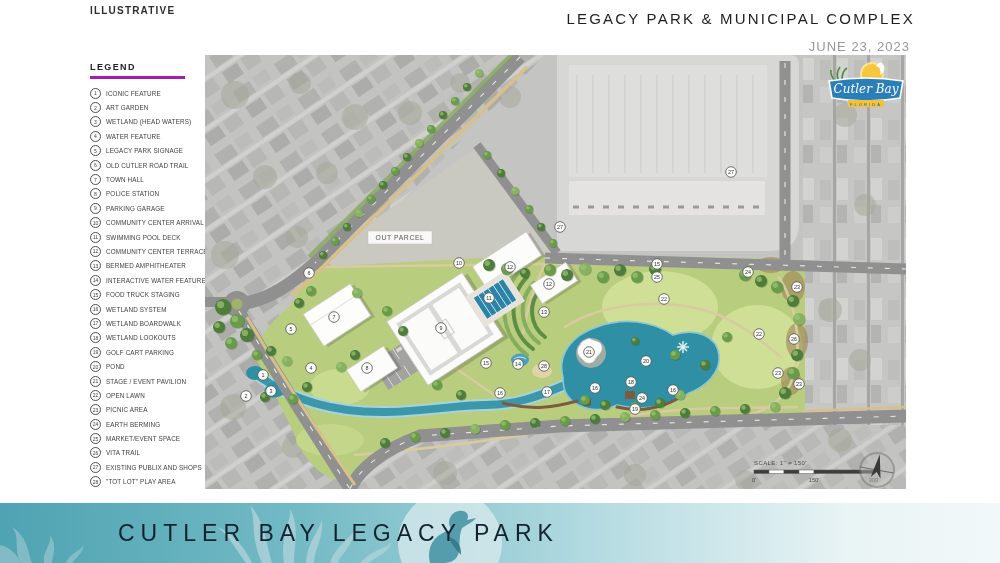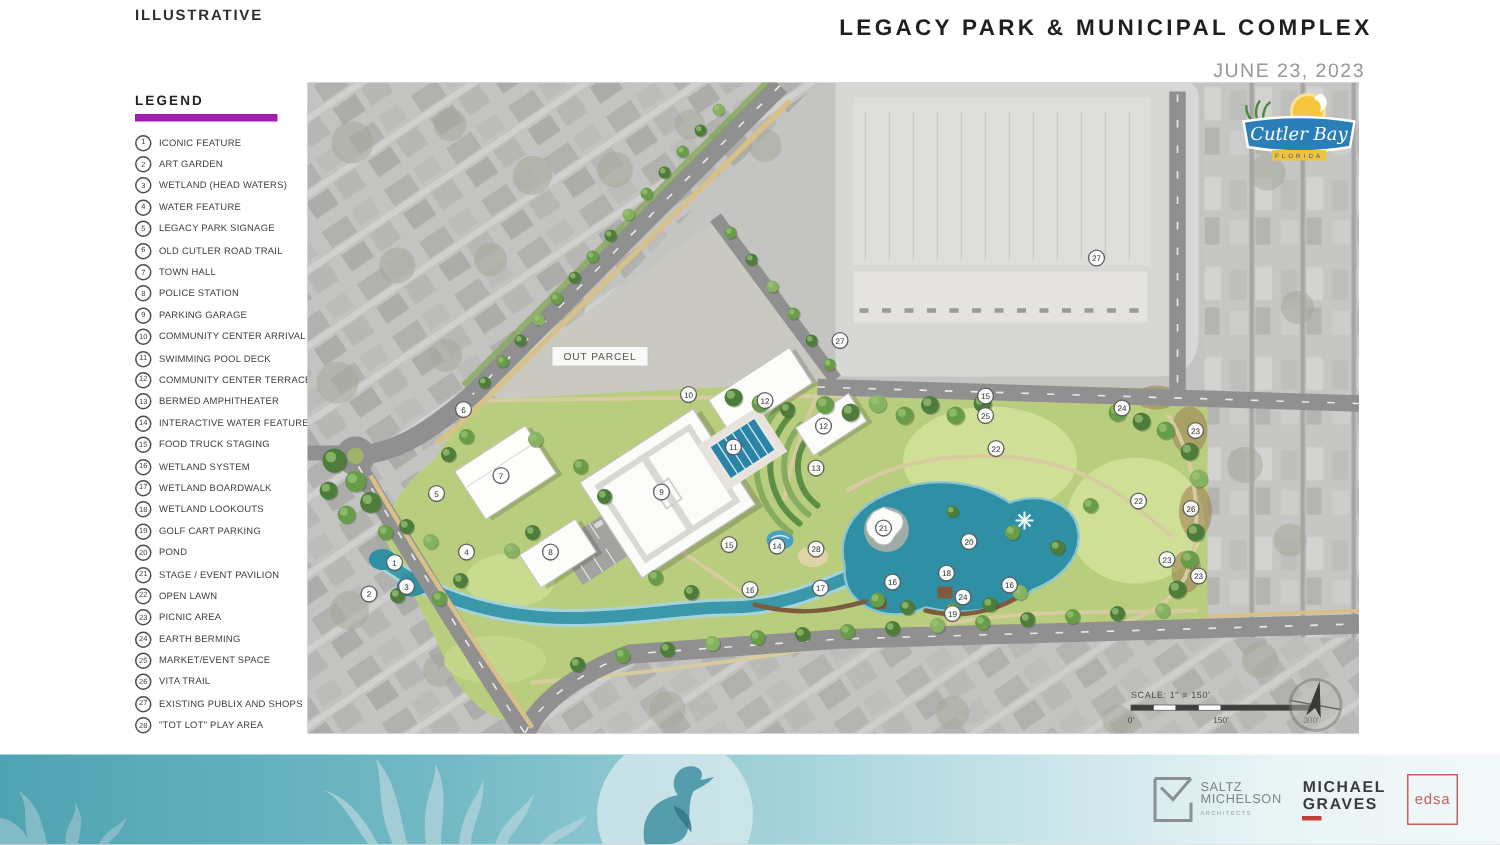--- a/index.html
+++ b/index.html
@@ -6,25 +6,25 @@
   body{
     width:1000px;height:563px;position:relative;background:#ffffff;
     font-family:"Liberation Sans",sans-serif;overflow:hidden;
     -webkit-font-smoothing:antialiased;
   }
   
   .hdr-left{position:absolute;left:90px;top:4px;}
   .hdr-title{font-size:29px;font-weight:600;color:#262626;letter-spacing:.5px;line-height:32px;}
   .hdr-sub{font-size:10px;font-weight:600;color:#2e2e2e;letter-spacing:1.2px;margin-top:1px;}
   .hdr-right{position:absolute;right:85px;top:10px;text-align:right;}
-  .proj-title{font-size:15px;font-weight:700;color:#1f1f1f;letter-spacing:2.2px;}
+  .proj-title{font-size:15px;font-weight:400;color:#1f1f1f;letter-spacing:2.2px;}
   .proj-date{position:absolute;right:90px;top:39px;font-size:13px;color:#979797;letter-spacing:1px;}
   
   .legend{position:absolute;left:90px;top:62px;width:118px;}
-  .legend-title{font-size:9px;font-weight:700;color:#232323;letter-spacing:1.4px;padding-bottom:4px;border-bottom:5px solid #a21caf;width:95px;}
+  .legend-title{font-size:9px;font-weight:700;color:#232323;letter-spacing:1.4px;padding-bottom:4px;border-bottom:3px solid #a21caf;width:95px;}
   .legend-list{margin-top:7px;}
   .legend-row{display:flex;align-items:center;height:14.4px;}
   .lg-circ{width:9px;height:9px;border:0.9px solid #4c4c4c;border-radius:50%;display:flex;align-items:center;justify-content:center;font-size:5px;color:#3c3c3c;flex:0 0 auto;background:#fff;}
   .lg-label{font-size:6.3px;color:#3d3d3d;letter-spacing:.15px;margin-left:5px;white-space:nowrap;}
   
   .map-wrap{position:absolute;left:205px;top:55px;width:701px;height:434px;background:#c4c4c2;}
   .map-wrap svg{display:block;}
   
   .cb-logo{position:absolute;left:826px;top:60px;width:80px;height:50px;}
   
@@ -853,31 +853,14 @@
       <path d="M20,60 C14,44 20,34 12,24 C28,34 28,50 32,60 Z"></path>
       <path d="M44,60 C42,48 52,42 50,32 C58,44 52,54 52,60 Z"></path>
       <path d="M66,60 C70,50 80,48 84,42 C82,52 74,56 72,60 Z"></path>
       <path d="M0,42 C10,44 18,52 20,60 L0,60 Z"></path>
     </g>
     <g>
       <path d="M430,60 C426,42 436,30 452,27 C446,20 450,9 459,8 C466,7 470,12 467,17 L476,15 C472,20 466,22 462,25 C458,34 461,44 458,52 C455,59 448,60 442,60 Z" fill="#4b96a7" opacity="0.92"></path>
       <path d="M449,34 C456,36 462,42 461,52 C456,46 450,40 449,34 Z" fill="#2e7486" opacity="0.8"></path>
     </g>
   </svg>
-  <div class="banner-logos">
-    <div class="sm-logo">
-      <svg width="28" height="32" viewBox="0 0 28 32">
-        <path d="M2,2 H26 M2,2 V30 H26 V18 M26,2 L14,16 L6,8" fill="none" stroke="#8a8f94" stroke-width="2"></path>
-      </svg>
-      <div class="sm-text">
-        <span class="sm-l1">SALTZ</span>
-        <span class="sm-l2">MICHELSON</span>
-        <span class="sm-l3">ARCHITECTS</span>
-      </div>
-    </div>
-    <div class="mg-logo">
-      <span class="mg-l1">MICHAEL</span>
-      <span class="mg-l2">GRAVES</span>
-      <span class="mg-bar"></span>
-    </div>
-    <div class="edsa-box">edsa</div>
-  </div>
+  <div class="banner-title">CUTLER BAY LEGACY PARK</div>
 </div>
 
 </body></html>

